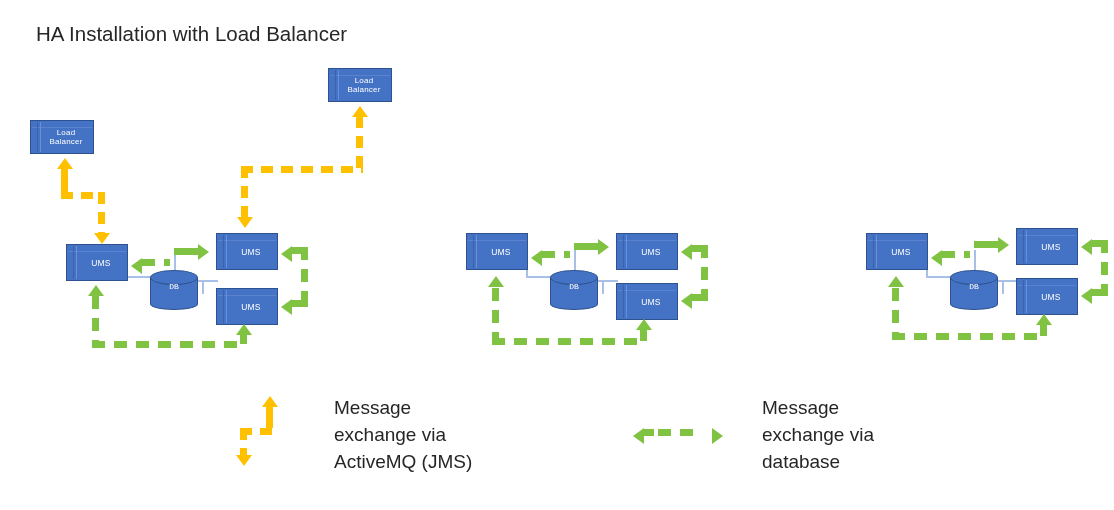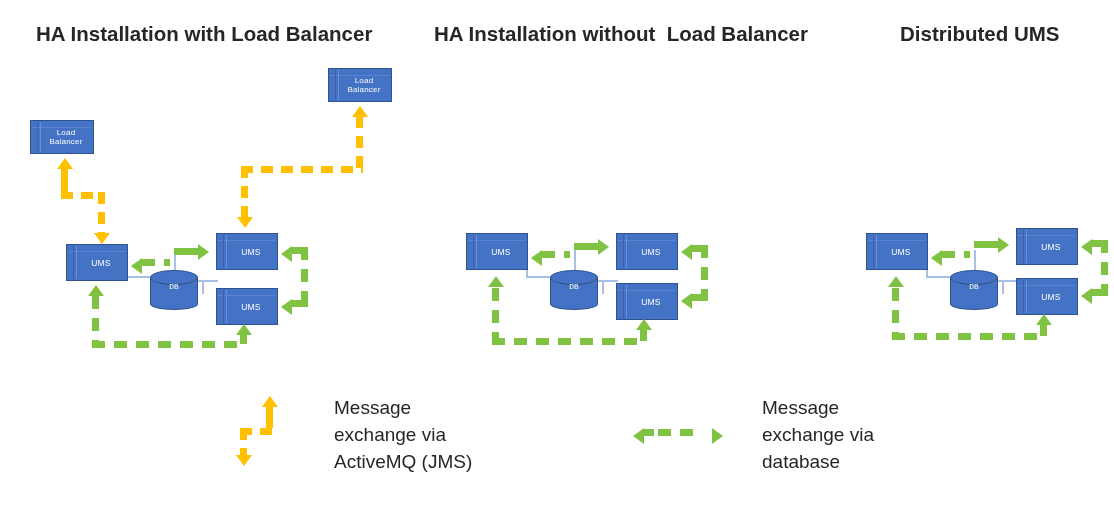--- a/index.html
+++ b/index.html
@@ -6,21 +6,21 @@
   body{
     width:1114px;height:510px;position:relative;overflow:hidden;
     font-family:"Liberation Sans","DejaVu Sans",sans-serif;
     color:#1a1a1a;
   }
   .canvas{position:absolute;inset:0;}
 
   
   .title{
     position:absolute;font-size:20.5px;line-height:26px;
-    color:#262626;white-space:pre;font-weight:700;
+    color:#262626;white-space:pre;font-weight:400;
   }
   #title-0{left:36px;top:21px;}
   #title-1{left:434px;top:21px;}
   #title-2{left:900px;top:21px;}
 
   
   .node{
     position:absolute;background:#4472C4;border:1px solid #2E528F;
     box-sizing:border-box;
   }
@@ -95,22 +95,20 @@
   }
   #legend-text-0{left:334px;top:394px;width:180px;}
   #legend-text-1{left:762px;top:394px;width:190px;}
 </style>
 </head>
 <body>
 
 <div class="canvas">
 
   <div class="title" id="title-0">HA Installation with Load Balancer</div>
-  <div class="title" id="title-1">HA Installation without  Load Balancer</div>
-  <div class="title" id="title-2">Distributed UMS</div>
 
   <div class="node lb" style="left:328px;top:68px;width:64px;height:34px;">
     <div class="face-line-h"></div>
     <div class="face-line-v"></div>
     <div class="face-line-v2"></div>
     <div class="nlabel">Load
 Balancer</div>
   </div>
 
   <div class="node lb" style="left:30px;top:120px;width:64px;height:34px;">

